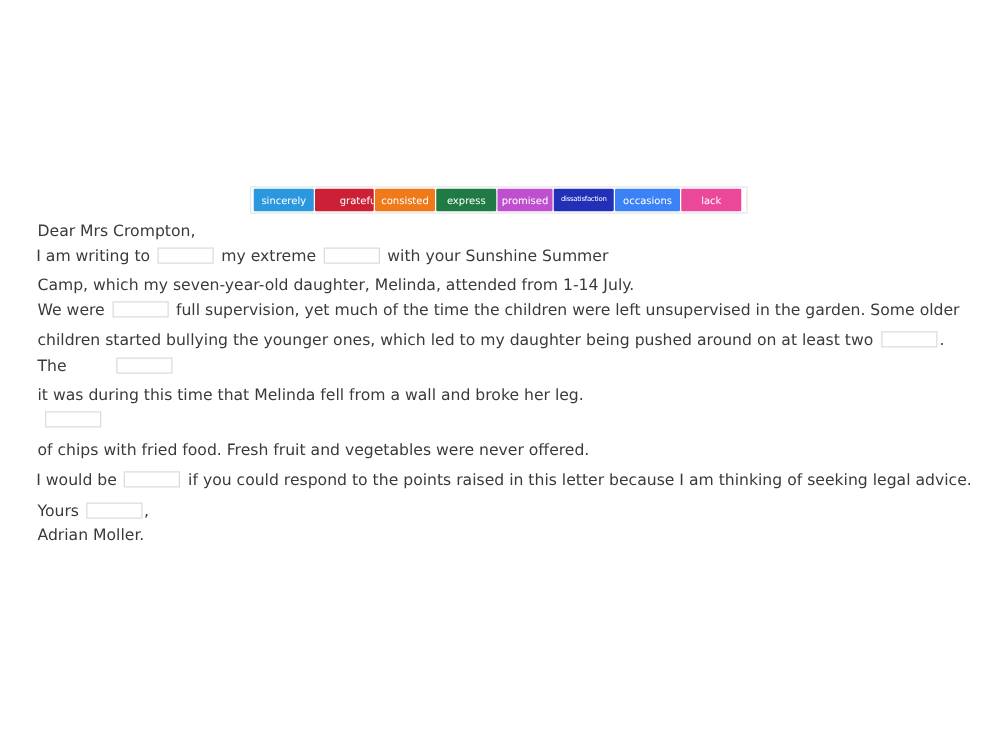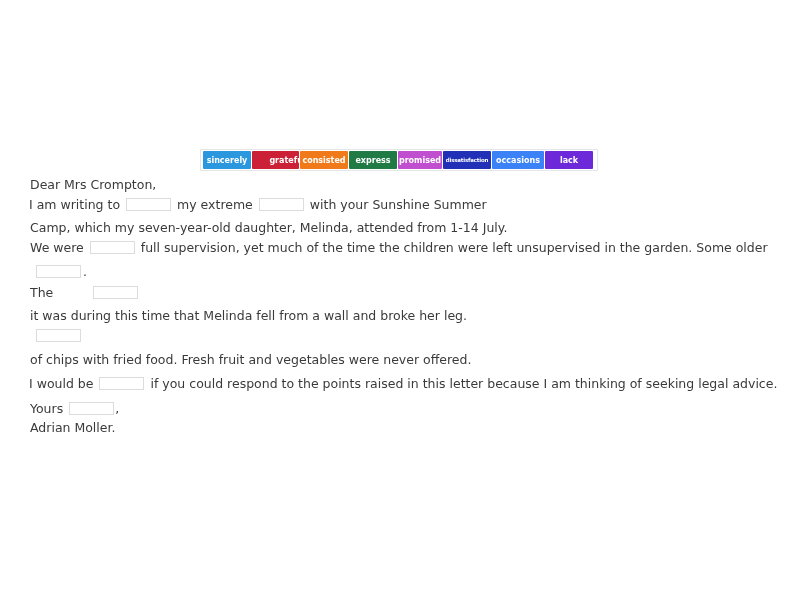--- a/index.html
+++ b/index.html
@@ -21,21 +21,21 @@
       align-items: center;
       padding: 1px 2px;
       gap: 1px;
       background: #fff;
     }
     .tile {
       height: 18px;
       display: flex; align-items: center; justify-content: center;
       color: #ffffff;
       font-family: "DejaVu Sans", sans-serif;
-      font-weight: bold;
+      font-weight: normal;
       font-size: 8px;
       border-radius: 1px;
       box-sizing: border-box;
       cursor: grab;
       white-space: nowrap;
       overflow: hidden;
       text-align: right;
     }
     .tile.small { font-size: 5.5px; letter-spacing: -0.2px; }
     .letter {
@@ -66,21 +66,21 @@
 <body>
 
 <div class="word-bank">
   <div class="tile" style="width:48px;background:#2a97de;">sincerely</div>
   <div class="tile" style="width:47px;background:#cc2036;padding-left:24px;">grateful</div>
   <div class="tile" style="width:48px;background:#f07a1a;">consisted</div>
   <div class="tile" style="width:48px;background:#1f7a44;">express</div>
   <div class="tile" style="width:44px;background:#c04fd0;">promised</div>
   <div class="tile small" style="width:48px;background:#2230b8;">dissatisfaction</div>
   <div class="tile" style="width:52px;background:#3b82f6;">occasions</div>
-  <div class="tile" style="width:48px;background:#6d28d9;">lack</div>
+  <div class="tile" style="width:48px;background:#ec4899;">lack</div>
 </div>
 
 <div class="letter">
   <div class="line" style="left:30px;top:176px;">
     <span class="txt">Dear Mrs Crompton,</span>
   </div>
 
   <div class="line" style="left:29px;top:196px;">
     <span class="txt">I am writing to</span>
     <span class="blank" style="width:45px;"></span>
@@ -93,20 +93,21 @@
     <span class="txt">Camp, which my seven-year-old daughter, Melinda, attended from 1-14  July.</span>
   </div>
 
   <div class="line" style="left:30px;top:239px;">
     <span class="txt">We were</span>
     <span class="blank" style="width:45px;"></span>
     <span class="txt">full supervision, yet much of the time the children were left unsupervised in the garden. Some older</span>
   </div>
 
   <div class="line" style="left:30px;top:263px;">
+    <span class="txt">children started bullying the younger ones, which led to my daughter being pushed around on at least two</span>
     <span class="blank" style="width:45px;"></span>
     <span class="txt" style="margin-left:-4px;">.</span>
   </div>
 
   <div class="line" style="left:30px;top:284px;gap:34px;">
     <span class="txt">The</span>
     <span class="blank" style="width:45px;"></span>
   </div>
 
   <div class="line" style="left:30px;top:307px;justify-content:flex-end;">

